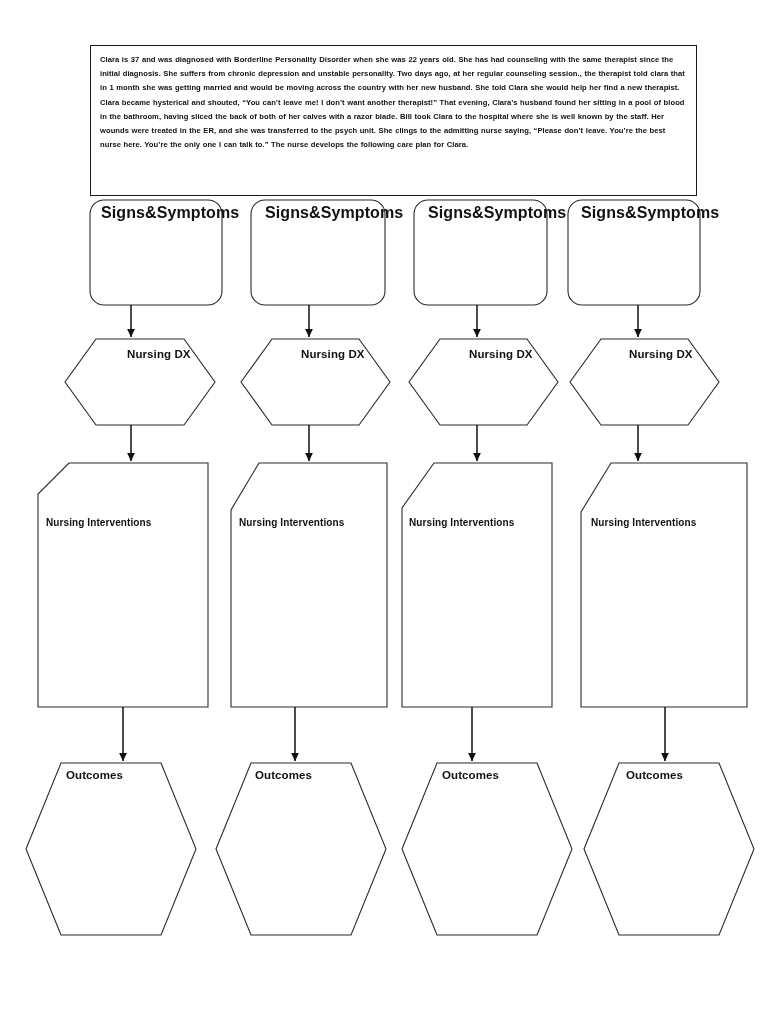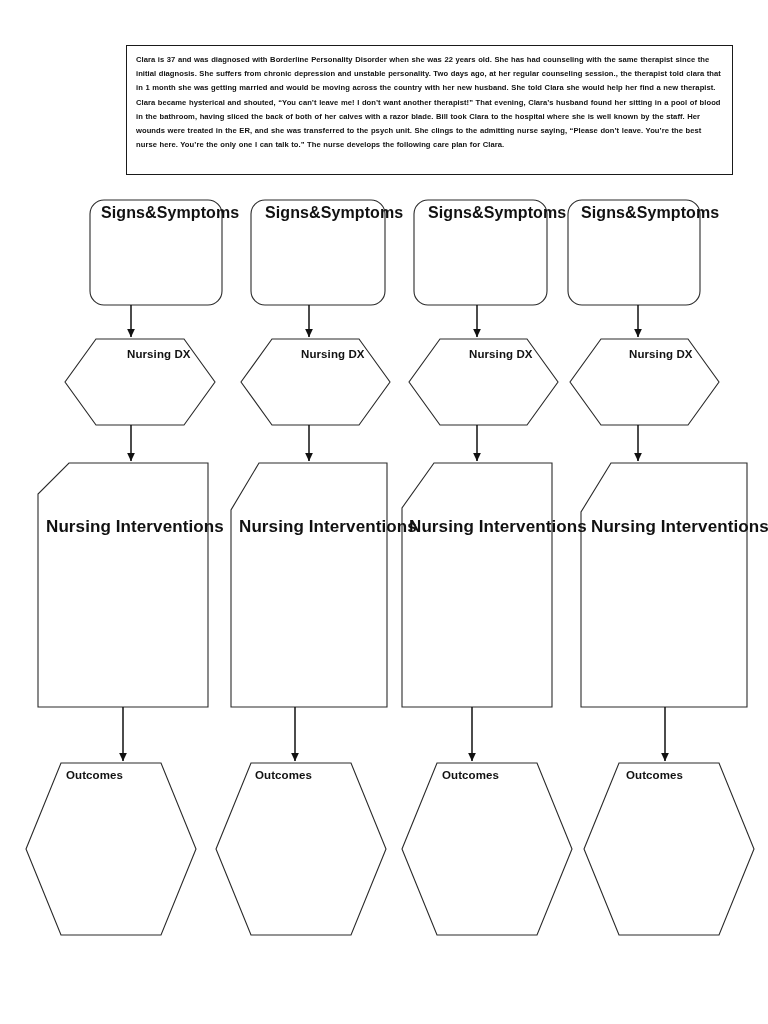--- a/index.html
+++ b/index.html
@@ -25,26 +25,25 @@
     height: 1024px;
     background: #ffffff;
   }
 
   
   .case-box {
     position: absolute;
     left: 90px;
     top: 45px;
     width: 607px;
-    height: 130px;
+    height: 151px;
     border: 1px solid #1a1a1a;
     background: #ffffff;
     box-sizing: border-box;
     padding: 7px 9px 4px 9px;
-    margin-left: 36px;
   }
   .case-text {
     font-size: 7.6px;
     line-height: 14.2px;
     font-weight: 700;
     letter-spacing: 0.05px;
     color: #111111;
     text-align: left;
     word-spacing: 0.4px;
   }
@@ -71,21 +70,21 @@
   
   .node-label {
     position: absolute;
     font-weight: 700;
     color: #111111;
     white-space: nowrap;
     letter-spacing: 0.1px;
   }
   .lbl-ss      { font-size: 16px; }
   .lbl-dx      { font-size: 11.5px; padding-left: 24px; }
-  .lbl-ni      { font-size: 17px; }
+  .lbl-ni      { font-size: 10px; }
   .lbl-out     { font-size: 11.5px; text-align: center; }
 </style>
 </head>
 <body>
 
 <div id="page">
 
   <div class="case-box">
     <div class="case-text">Clara is 37 and was diagnosed with Borderline Personality Disorder when she was 22 years old. She has had counseling with the same therapist since the initial diagnosis. She suffers from chronic depression and unstable personality. Two days ago, at her regular counseling session., the therapist told clara that in 1 month she was getting married and would be moving across the country with her new husband. She told Clara she would help her find a new therapist. Clara became hysterical and shouted, “You can’t leave me! I don’t want another therapist!” That evening, Clara’s husband found her sitting in a pool of blood in the bathroom, having sliced the back of both of her calves with a razor blade. Bill took Clara to the hospital where she is well known by the staff. Her wounds were treated in the ER, and she was transferred to the psych unit. She clings to the admitting nurse saying, “Please don’t leave. You’re the best nurse here. You’re the only one I can talk to.” The nurse develops the following care plan for Clara.</div>
   </div>

